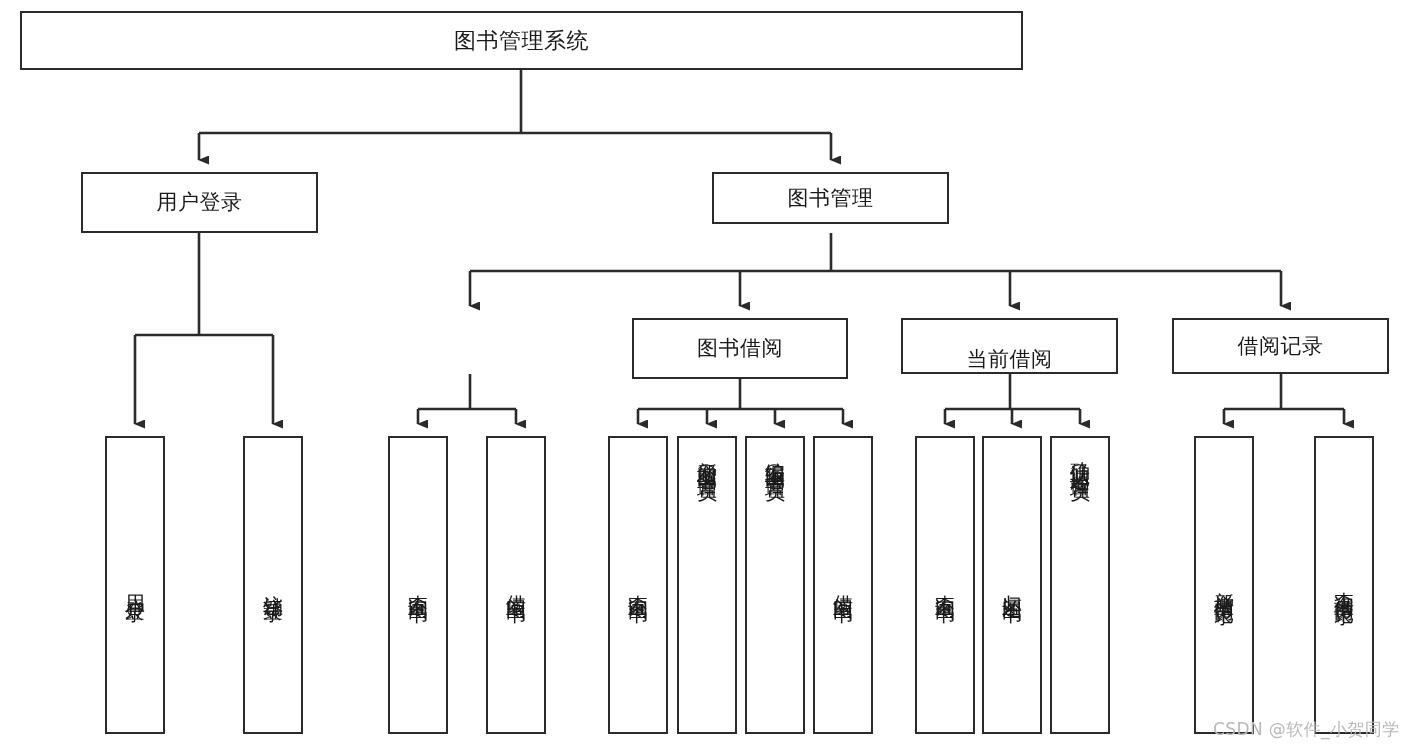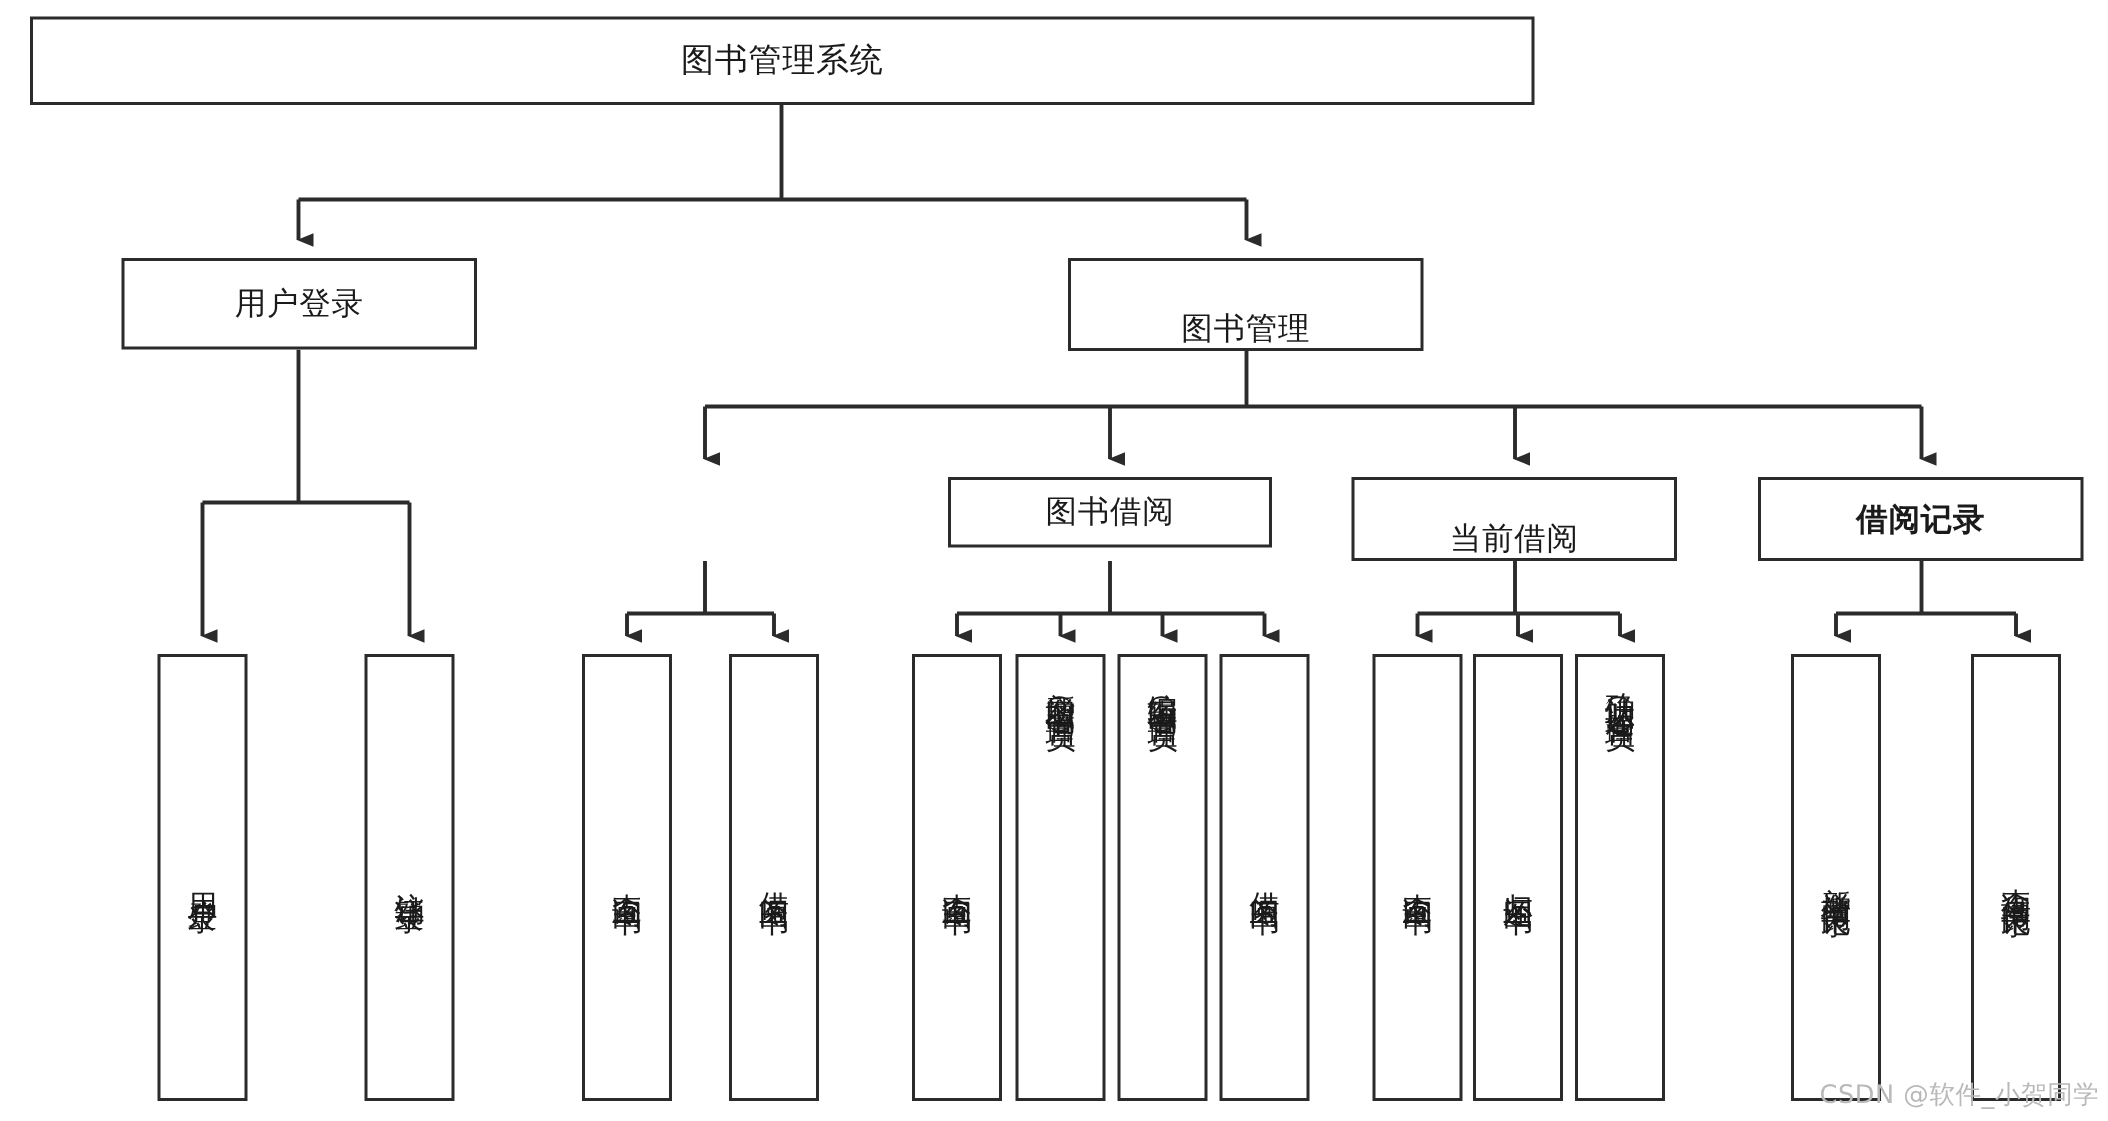--- a/index.html
+++ b/index.html
@@ -118,31 +118,31 @@
     </g>
   </svg>
 
   <div class="node horiz title" style="left:20px; top:11px; width:1003px; height:59px;">
     <span class="lbl">图书管理系统</span>
   </div>
 
   <div class="node horiz" style="left:81px; top:172px; width:237px; height:61px;">
     <span class="lbl">用户登录</span>
   </div>
-  <div class="node horiz" style="left:712px; top:172px; width:237px; height:62px;align-items:flex-end;">
+  <div class="node horiz" style="left:712px; top:172px; width:237px; height:52px;">
     <span class="lbl">图书管理</span>
   </div>
 
-  <div class="node horiz" style="left:632px; top:318px; width:216px; height:47px;">
+  <div class="node horiz" style="left:632px; top:318px; width:216px; height:61px;">
     <span class="lbl">图书借阅</span>
   </div>
   <div class="node horiz" style="left:901px; top:318px; width:217px; height:56px;align-items:flex-end;">
     <span class="lbl">当前借阅</span>
   </div>
-  <div class="node horiz" style="left:1172px; top:318px; width:217px; height:56px;font-weight:bold;">
+  <div class="node horiz" style="left:1172px; top:318px; width:217px; height:56px;">
     <span class="lbl">借阅记录</span>
   </div>
 
   <div class="node vert centered" style="left:105px; top:436px; width:60px; height:298px;">
     <span class="lbl">用户登录</span>
   </div>
   <div class="node vert centered" style="left:243px; top:436px; width:60px; height:298px;">
     <span class="lbl">注销登录</span>
   </div>
 

